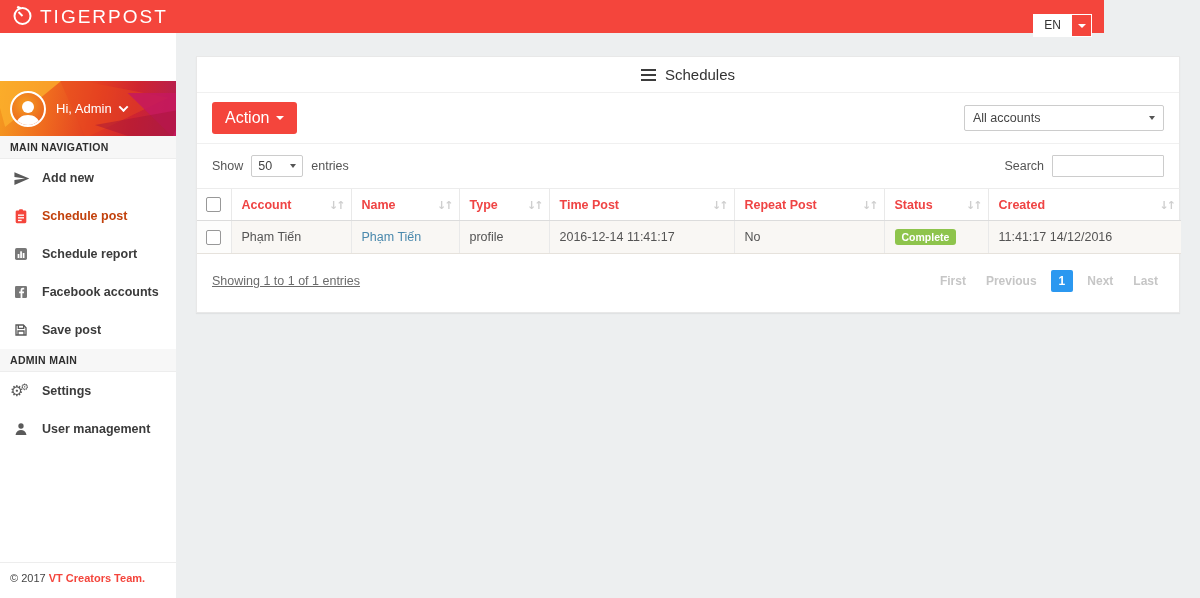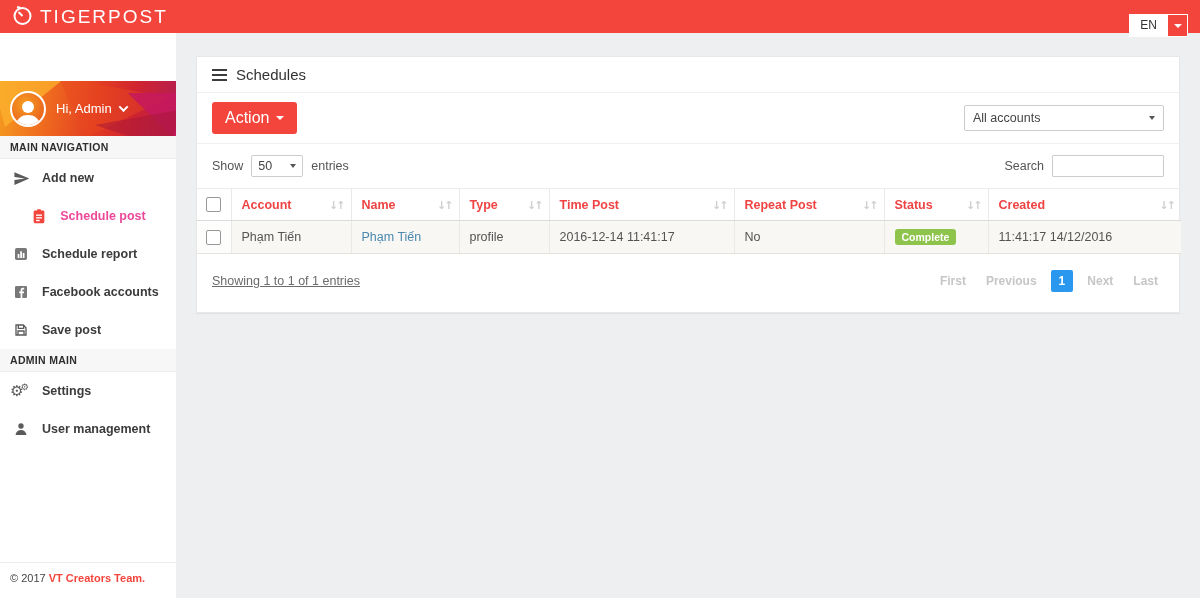--- a/index.html
+++ b/index.html
@@ -1,20 +1,20 @@
 <!DOCTYPE html>
 <html><head>
 <meta charset="utf-8">
 <style>
   * { margin:0; padding:0; box-sizing:border-box; }
   html,body { width:1200px; height:598px; overflow:hidden;
     font-family:"Liberation Sans", sans-serif; background:#edeff0; }
 
   
-  .topbar { position:absolute; left:0; top:0; width:1200px; height:33px;
+  .topbar { position:absolute; left:0; top:0; width:1104px; height:33px;
     background:#f4453c; z-index:20; display:flex; align-items:center; }
   .brand { display:flex; align-items:center; gap:6px; padding-left:10px; color:#fff; }
   .brand-text { font-size:19px; letter-spacing:2px; font-weight:400; }
   .lang-switch { position:absolute; right:12px; top:14px; height:23px; display:flex;
     border:1px solid #fff; border-radius:0; overflow:hidden; cursor:pointer; }
   .lang-current { background:#fff; color:#333; font-size:12px; line-height:21px; padding:0 10px; }
   .lang-caret { width:20px; background:#f4453c; border-left:1px solid #fff;
     display:flex; align-items:center; justify-content:center; }
   .caret-down { width:0; height:0; border-left:4px solid transparent;
     border-right:4px solid transparent; border-top:4px solid #fff; display:inline-block; }
@@ -40,36 +40,36 @@
   .greeting { position:relative; color:#fff; font-size:13px; display:flex; align-items:center; gap:8px; }
   .chev-down { width:7px; height:7px; border-right:2px solid #fff; border-bottom:2px solid #fff;
     transform:rotate(45deg) translate(-1px,-1px); display:inline-block; }
 
   .nav-header { background:#f7f7f7; border-bottom:1px solid #ededed; color:#2e2e2e;
     font-size:10.5px; font-weight:bold; letter-spacing:.3px; padding:5px 10px; }
   .nav-item { display:flex; align-items:center; gap:12px; padding:10px 12px;
     font-size:12.5px; font-weight:bold; color:#3b3b3b; cursor:pointer; }
   .nav-item .nicon { width:18px; height:18px; display:flex; align-items:center;
     justify-content:center; flex:none; }
-  .nav-item.active { color:#ec4899;justify-content:center; }
+  .nav-item.active { color:#c2410c; }
   .gear-big::before { content:"⚙"; font-family:"DejaVu Sans",sans-serif;
     font-size:15px; color:#5a5a5a; }
   .gear-small::before { content:"⚙"; font-family:"DejaVu Sans",sans-serif;
     font-size:9px; color:#5a5a5a; position:relative; left:-3px; top:-5px; }
   .sidebar-footer { position:absolute; left:0; right:0; bottom:0; background:#fff;
     border-top:1px solid #ededed; padding:9px 10px 14px; font-size:11px; color:#444; }
   .team-link { color:#f4453c; font-weight:bold; text-decoration:none; }
 
   
   .content { position:absolute; left:176px; top:33px; width:1024px; height:565px;
     background:#edeff0; }
   .panel { position:absolute; left:20px; top:23px; width:984px; background:#fff;
     border:1px solid #e8e8e8; box-shadow:0 1px 1px rgba(0,0,0,.05); }
   .panel-header { display:flex; align-items:center; gap:9px; padding:9px 15px;
-    border-bottom:1px solid #f0f0f0; color:#333; font-size:15px; }
+    border-bottom:1px solid #f0f0f0; color:#333; font-size:15px;justify-content:center; }
   .hamburger { display:flex; flex-direction:column; gap:3px; width:15px; }
   .hamburger i { height:2px; background:#3c3c3c; display:block; }
   .panel-toolbar { display:flex; justify-content:space-between; align-items:center;
     padding:9px 15px; border-bottom:1px solid #f0f0f0; }
   .action-btn { background:#f4453c; color:#fff; border:none; border-radius:3px;
     padding:7px 13px; font-size:16px; display:flex; align-items:center; gap:7px;
     cursor:pointer; font-family:inherit; }
   .select-box { background:#fff; border:1px solid #ccc; border-radius:2px; height:26px;
     display:flex; align-items:center; justify-content:space-between; padding:0 8px;
     font-size:12.5px; color:#444; cursor:pointer; }

